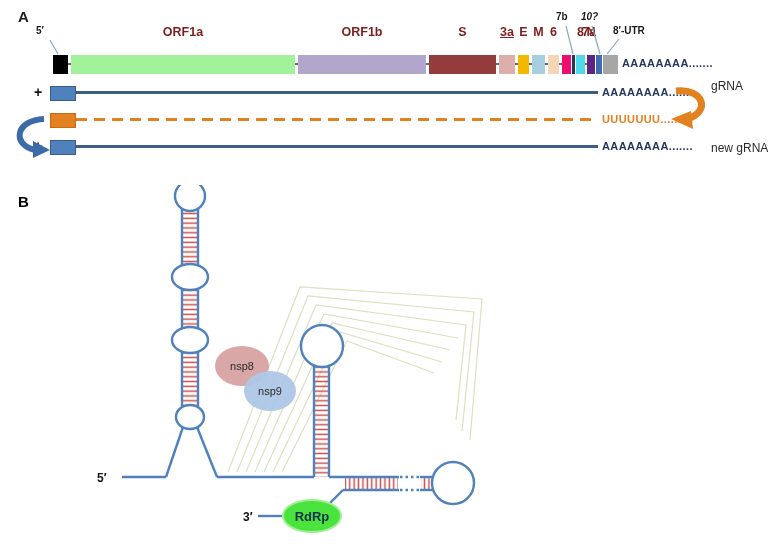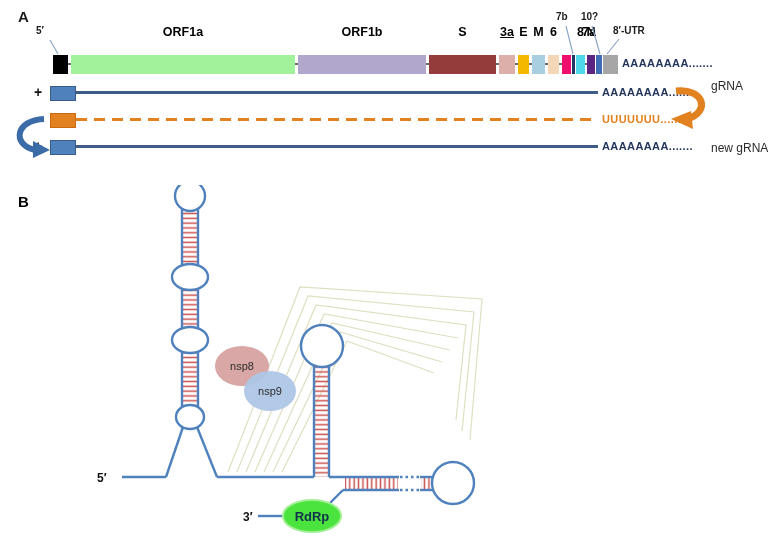--- a/index.html
+++ b/index.html
@@ -4,21 +4,21 @@
 <style>
   html,body{margin:0;padding:0;background:#fff;}
   #stage{position:relative;width:768px;height:547px;background:#fff;overflow:hidden;
          font-family:"Liberation Sans",sans-serif;color:#1a1a1a;}
   .abs{position:absolute;}
   .panel-letter{font-weight:bold;font-size:15px;color:#1a1a1a;}
   
   #genome-bar{position:absolute;left:0;top:0;width:768px;height:185px;}
   .seg{position:absolute;top:55px;height:19px;}
   .seg-label{position:absolute;top:25px;transform:translateX(-50%);font-weight:bold;
-             font-size:12.5px;white-space:nowrap;color:#000000;}
+             font-size:12.5px;white-space:nowrap;color:#7f1d1d;}
   .callout{position:absolute;font-weight:bold;font-size:10px;white-space:nowrap;color:#1a1a1a;}
   .gap-tick{position:absolute;top:63px;height:1.5px;background:#6b6b6b;}
   .polya{position:absolute;font-weight:bold;font-size:11px;letter-spacing:.4px;white-space:nowrap;}
   
   .strand-row{position:absolute;left:0;width:768px;height:20px;}
   .strand-sign{position:absolute;left:30px;top:-2px;width:16px;text-align:center;
                font-weight:bold;font-size:14px;color:#111;}
   .strand-box{position:absolute;left:50px;top:0;width:24px;height:13px;}
   .strand-line{position:absolute;left:76px;top:5px;width:522px;height:3px;}
   .strand-tail{position:absolute;left:602px;top:0;font-weight:bold;font-size:11px;
@@ -67,21 +67,21 @@
       <div class="gap-tick" style="left: 559px; width: 3px;"></div>
       <div class="seg" style="left: 572px; width: 3px; background: rgb(31, 56, 100);"></div>
       <div class="seg" style="left: 576px; width: 9px; background: rgb(79, 216, 232);"></div>
       <span class="seg-label" style="left: 580.5px;">8</span>
       <div class="seg" style="left: 587px; width: 8px; background: rgb(92, 36, 131);"></div>
       <span class="seg-label" style="left: 591px;">N</span>
       <div class="gap-tick" style="left: 585px; width: 2px;"></div>
       <div class="seg" style="left: 596px; width: 6px; background: rgb(63, 108, 181);"></div>
       <div class="seg" style="left: 603px; width: 15px; background: rgb(166, 166, 166);"></div>
       <span class="callout" style="left: 556px; top: 11px;">7b</span>
-      <span class="callout" style="left: 581px; top: 11px;">10?</span>
+      <span class="callout" style="left: 581px; top: 11px; font-style: italic;">10?</span>
       <span class="callout" style="left: 613px; top: 25px;">8′-UTR</span>
     </div>
 
   <span class="polya" style="left:622px;top:57px;color:#24365e;">AAAAAAAA.......</span>
 
   <div class="abs" style="left:0;top:86px;width:768px;height:80px;">
       <div class="strand-row" style="top: 0px;">
         <span class="strand-sign">+</span>
         <div class="strand-box" style="background: rgb(79, 129, 189); border: 1px solid rgb(56, 93, 138);"></div>
         <div class="strand-line" style="background: rgb(62, 92, 133);"></div>

